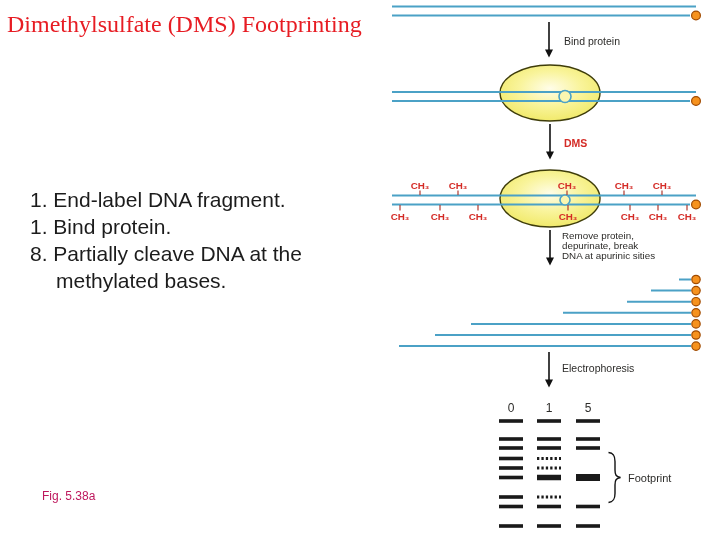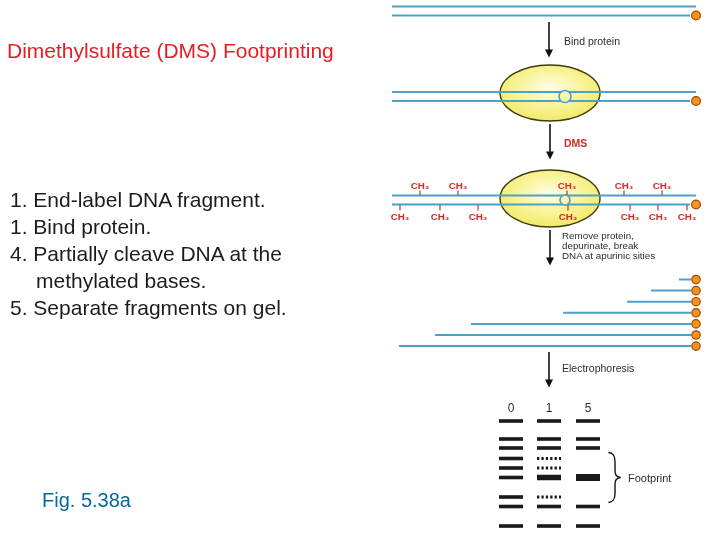--- a/index.html
+++ b/index.html
@@ -2,26 +2,26 @@
 <html style="--title-red: #e71c23; --methyl-red: #d42b26; --dna-blue: #4ba1c6; --orange: #f6921e; --orange-stroke: #a04a00; --band: #1a1a1a; --dtext: #2d2c2a;"><head>
 <meta charset="utf-8">
 <style>
   :root{
     --title-red:#e71c23; --methyl-red:#d42b26; --dna-blue:#4ba1c6;
     --orange:#f6921e; --orange-stroke:#a04a00; --band:#1a1a1a; --dtext:#2d2c2a;
   }
   html,body{margin:0;padding:0;background:#ffffff;}
   .slide{position:relative;width:720px;height:540px;background:#ffffff;overflow:hidden;
          font-family:"Liberation Sans",sans-serif;}
-  .title{position:absolute;left:7px;top:38px;font-size:21px;line-height:25px;
-         color:var(--title-red);white-space:nowrap;}
+  .title{position:absolute;left:7px;top:12px;font-size:24px;line-height:25px;
+         color:var(--title-red);white-space:nowrap;font-family:Liberation Serif, serif;}
   .steps{position:absolute;left:10px;top:186px;width:352px;font-size:21px;
          line-height:27px;color:#1c1c1c;}
-  .step{padding-left:26px;text-indent:-26px;}
-  .fig-caption{position:absolute;left:42px;top:489px;font-size:20px;color:#0369a1;}
+  .step{padding-left:26px;text-indent:-26px;margin-left:20px;}
+  .fig-caption{position:absolute;left:42px;top:489px;font-size:12px;color:#be185d;}
   svg.diagram{position:absolute;left:385px;top:0;width:335px;height:540px;}
   .strand{stroke:var(--dna-blue);stroke-width:2;fill:none;}
   .endlabel{fill:var(--orange);stroke:var(--orange-stroke);stroke-width:1.2;}
   .bubble{fill:#faf6b0;stroke:var(--dna-blue);stroke-width:1.6;}
   .protein{stroke:#3f3d0a;stroke-width:1.4;}
   .arrow{stroke:#111111;stroke-width:1.6;}
   .ahead{fill:#111111;stroke:none;}
   .dlabel{font-family:"Liberation Sans",sans-serif;font-size:10.5px;fill:var(--dtext);}
   .dlabel-sm{font-family:"Liberation Sans",sans-serif;font-size:9.8px;fill:var(--dtext);}
   .redlabel{font-family:"Liberation Sans",sans-serif;font-size:10.5px;font-weight:bold;fill:var(--methyl-red);}
@@ -33,22 +33,21 @@
 </head>
 <body>
 
 <div class="slide">
 
   <div class="title">Dimethylsulfate (DMS) Footprinting</div>
 
   <div class="steps">
       <div class="step">1. End-label DNA fragment.</div>
       <div class="step">1. Bind protein.</div>
-      <div class="step">4. Partially cleave DNA at the methylated bases.</div>
-      <div class="step">5. Separate fragments on gel.</div>
+      <div class="step">8. Partially cleave DNA at the methylated bases.</div>
     </div>
 
   <div class="fig-caption">Fig. 5.38a</div>
 
   <svg class="diagram" viewBox="385 0 335 540">
     <defs>
       <radialGradient id="proteinGrad" cx="50%" cy="42%" r="68%">
         <stop offset="0%" stop-color="#fffde9"></stop>
         <stop offset="45%" stop-color="#f9f49c"></stop>
         <stop offset="100%" stop-color="#eee659"></stop>

